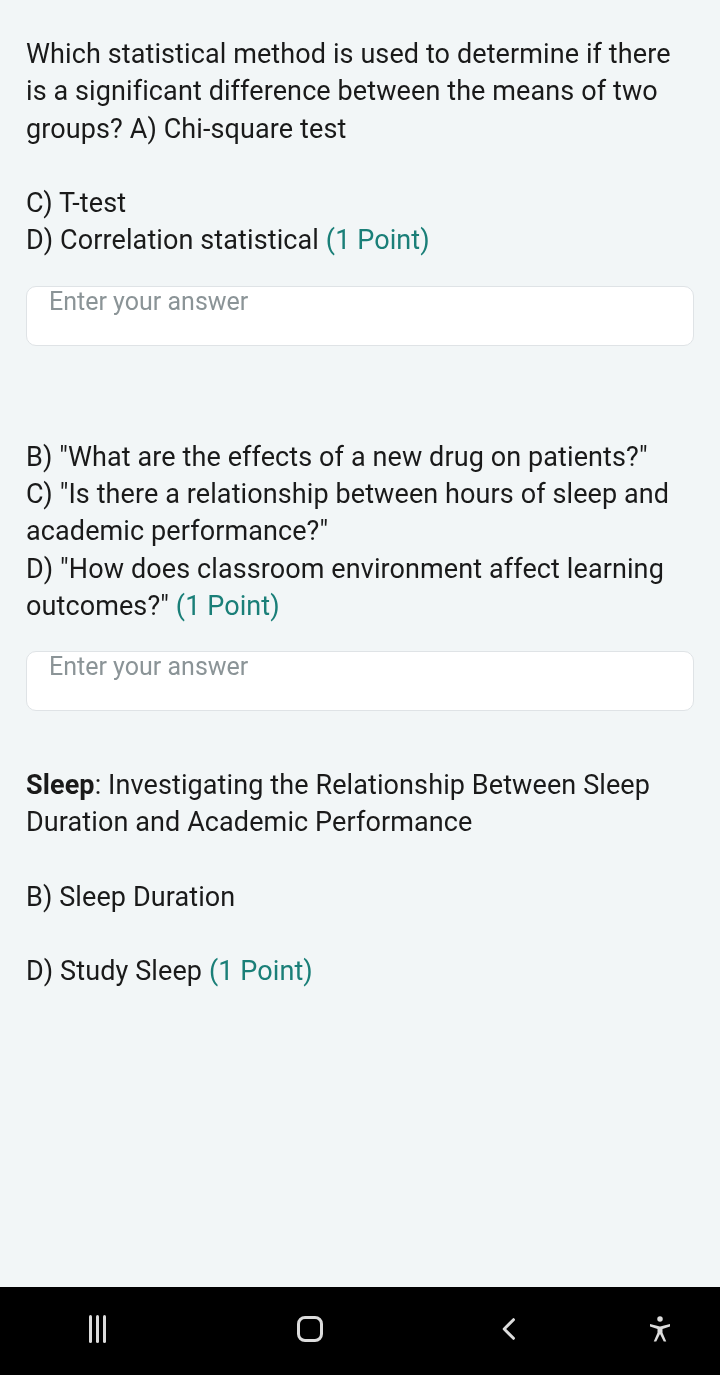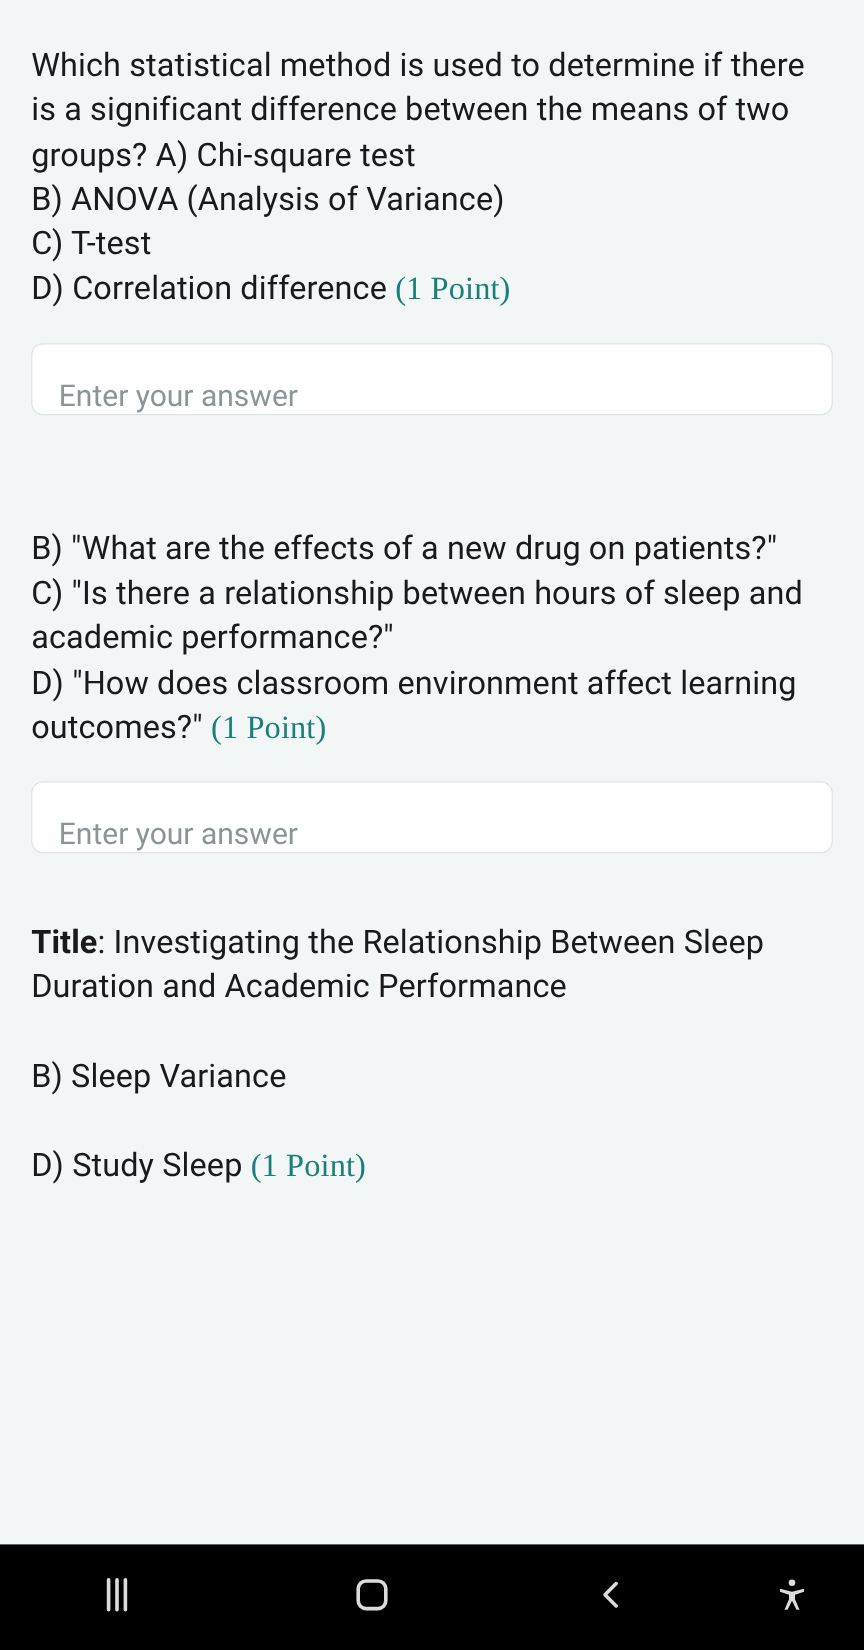--- a/index.html
+++ b/index.html
@@ -20,34 +20,33 @@
   }
   .qtext {
     font-size: 27px;
     line-height: 1.38;
     color: #1a1a1a;
     letter-spacing: 0.1px;
   }
   .bold { font-weight: 700; }
   .points {
     color: #1a7f78;
-    font-family: Liberation Serif, serif;
   }
   .answer-box {
     margin-top: 26px;
     background: #ffffff;
     border: 1px solid #dfe3e6;
     border-radius: 10px;
     height: 60px;
     width: 100%;
     padding: 0 22px;
     font-size: 25px;
     color: #8b9497;
     display: flex;
-    align-items: flex-end;
+    align-items: flex-start;
   }
   .navbar {
     position: absolute;
     bottom: 0;
     left: 0;
     right: 0;
     height: 88px;
     background: #000;
     display: flex;
     align-items: center;
@@ -90,23 +89,23 @@
   .acc-icon svg { width: 30px; height: 30px; }
 </style>
 </head>
 <body>
 
 <div class="content">
 
   <div class="question">
     <div class="qtext">
       <span>Which statistical method is used to determine if there is a significant difference between the means of two groups? A) Chi-square test</span><br>
-      <span>B) ANOVA (Analysis of Variance)</span><br>
+      <br>
       <span>C) T-test</span><br>
-      <span>D) Correlation difference</span>
+      <span>D) Correlation statistical</span>
       <span class="points">(1 Point)</span>
     </div>
     <div class="answer-box">
       <span>Enter your answer</span>
     </div>
   </div>
 
   <div class="question">
     <div class="qtext">
       <br>
@@ -115,23 +114,23 @@
       <span>D) "How does classroom environment affect learning outcomes?"</span>
       <span class="points">(1 Point)</span>
     </div>
     <div class="answer-box">
       <span>Enter your answer</span>
     </div>
   </div>
 
   <div class="question">
     <div class="qtext">
-      <span class="bold">Title</span><span>: Investigating the Relationship Between Sleep Duration and Academic Performance</span><br>
+      <span class="bold">Sleep</span><span>: Investigating the Relationship Between Sleep Duration and Academic Performance</span><br>
       <br>
-      <span>B) Sleep Variance</span><br>
+      <span>B) Sleep Duration</span><br>
       <br>
       <span>D) Study Sleep</span>
       <span class="points">(1 Point)</span>
     </div>
   </div>
 
 </div>
 
 <div class="navbar">
   <div class="nav-recents">

